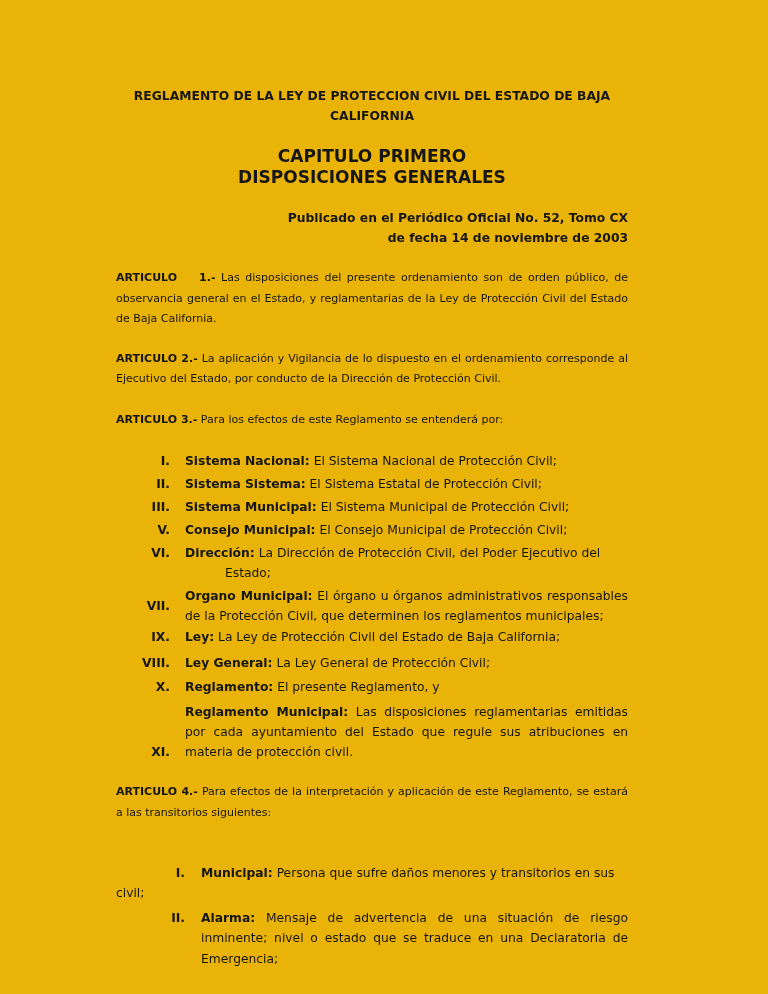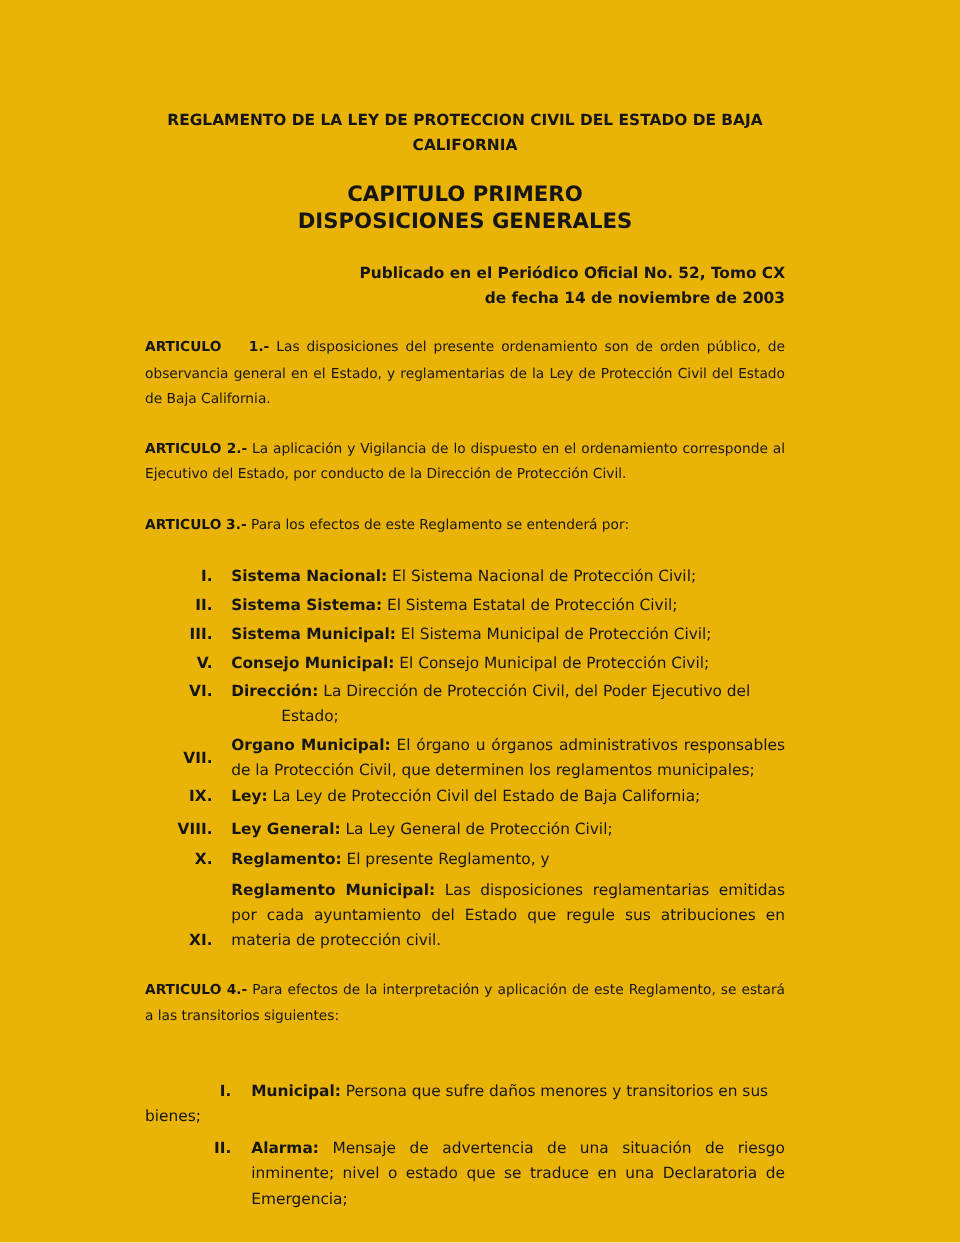--- a/index.html
+++ b/index.html
@@ -212,21 +212,21 @@
 
   <div class="gap-2line"></div>
 
   <div class="dlist">
 
     <div>
       <div class="def-first">
         <span class="rnum">I.</span>
         <span class="rtext"><b>Municipal:</b> <span>Persona que sufre daños menores y transitorios en sus</span></span>
       </div>
-      <div class="hang-left">bienes;</div>
+      <div class="hang-left">civil;</div>
     </div>
 
     <div style="height:5px;"></div>
 
     <div class="ritem">
       <span class="rnum">II.</span>
       <span class="rtext"><b>Alarma:</b> <span>Mensaje de advertencia de una situación de riesgo inminente; nivel  o estado que se traduce en una Declaratoria de Emergencia;</span></span>
     </div>
 
   </div>

